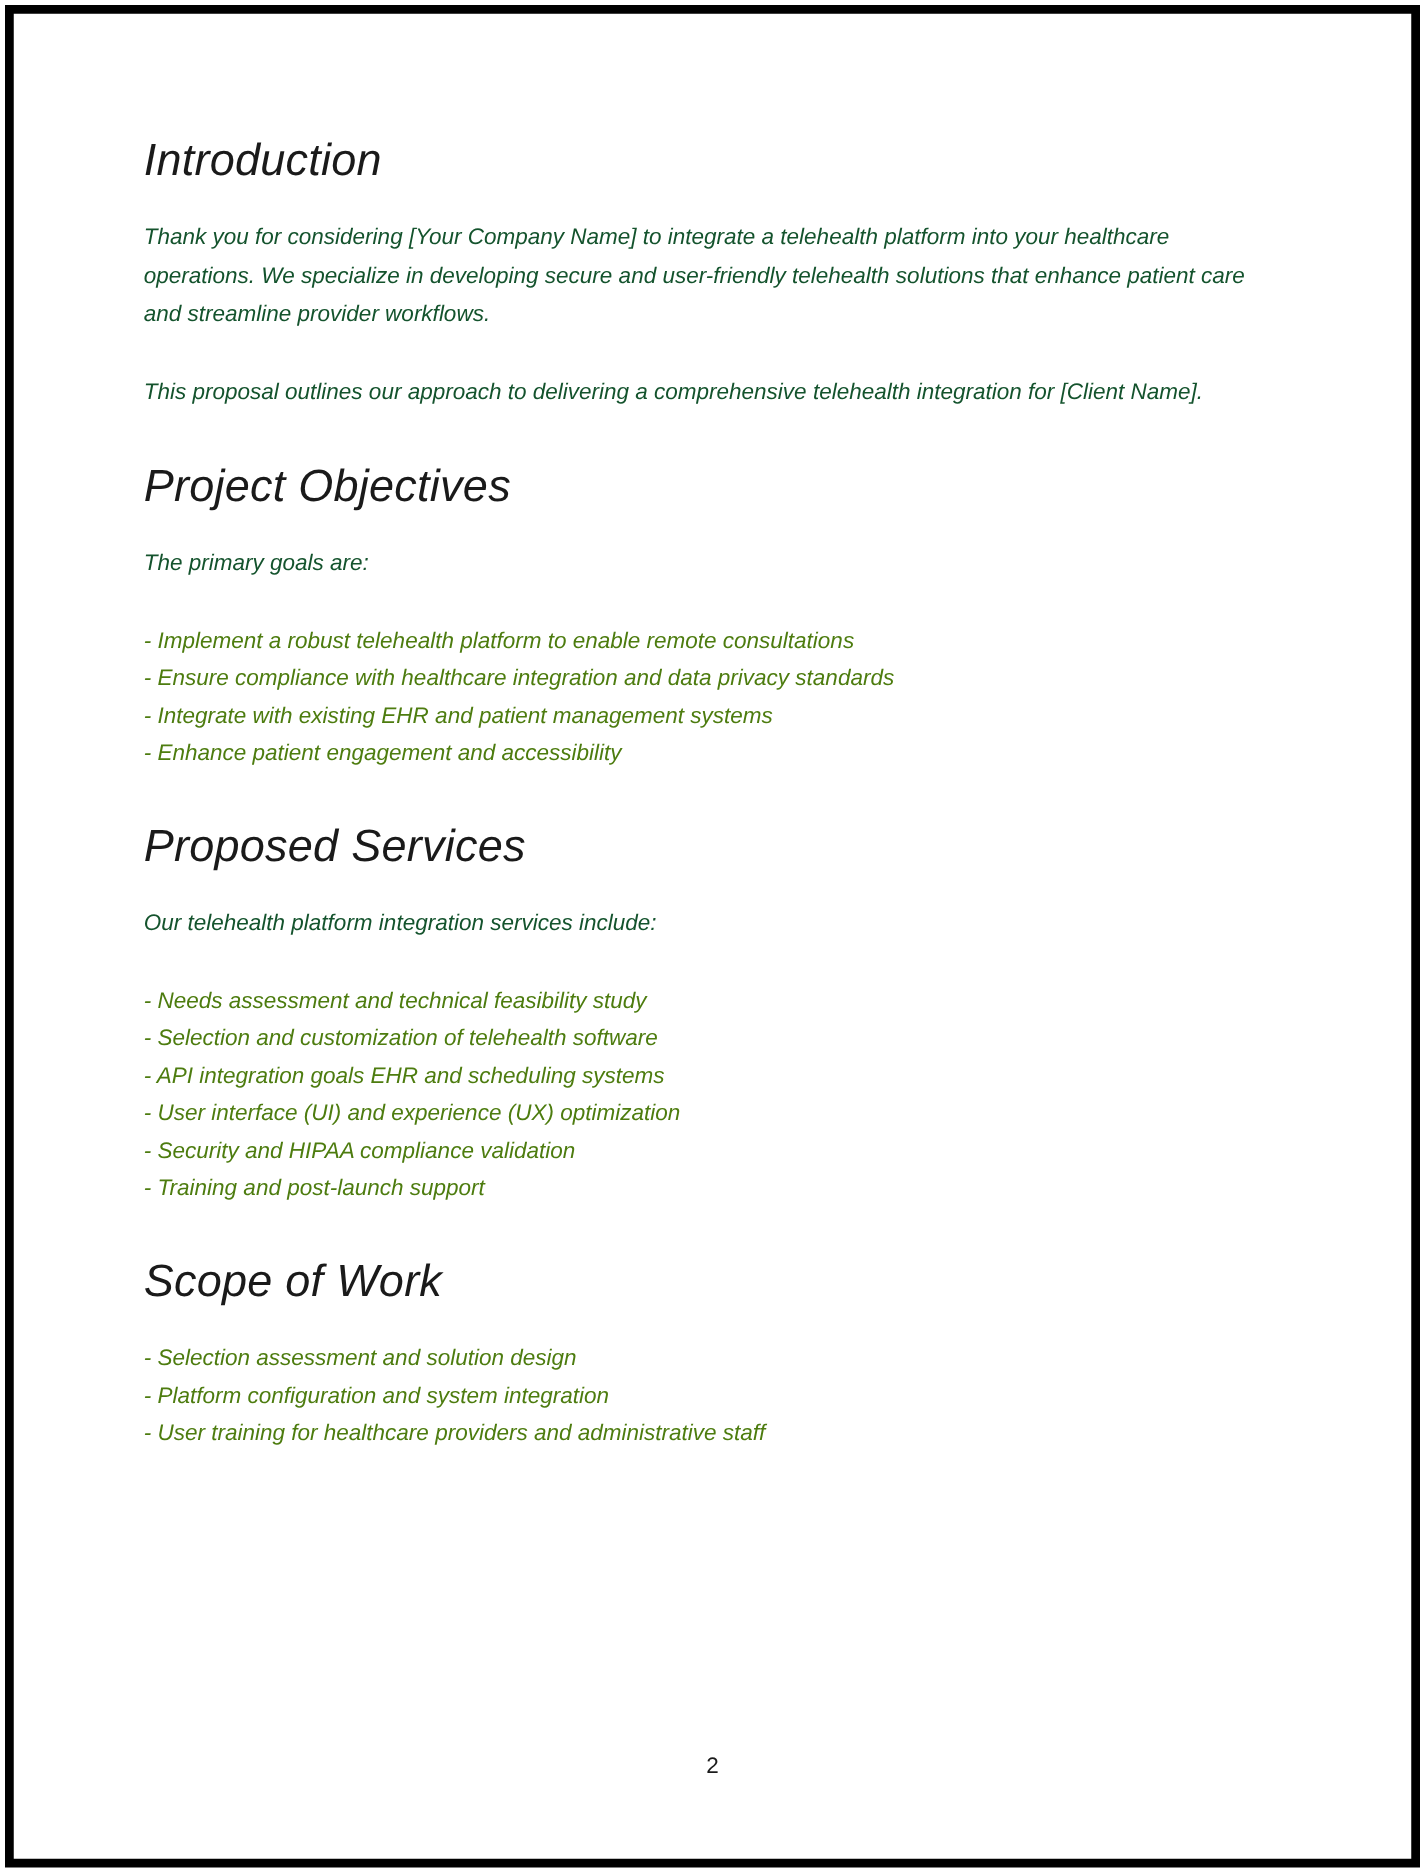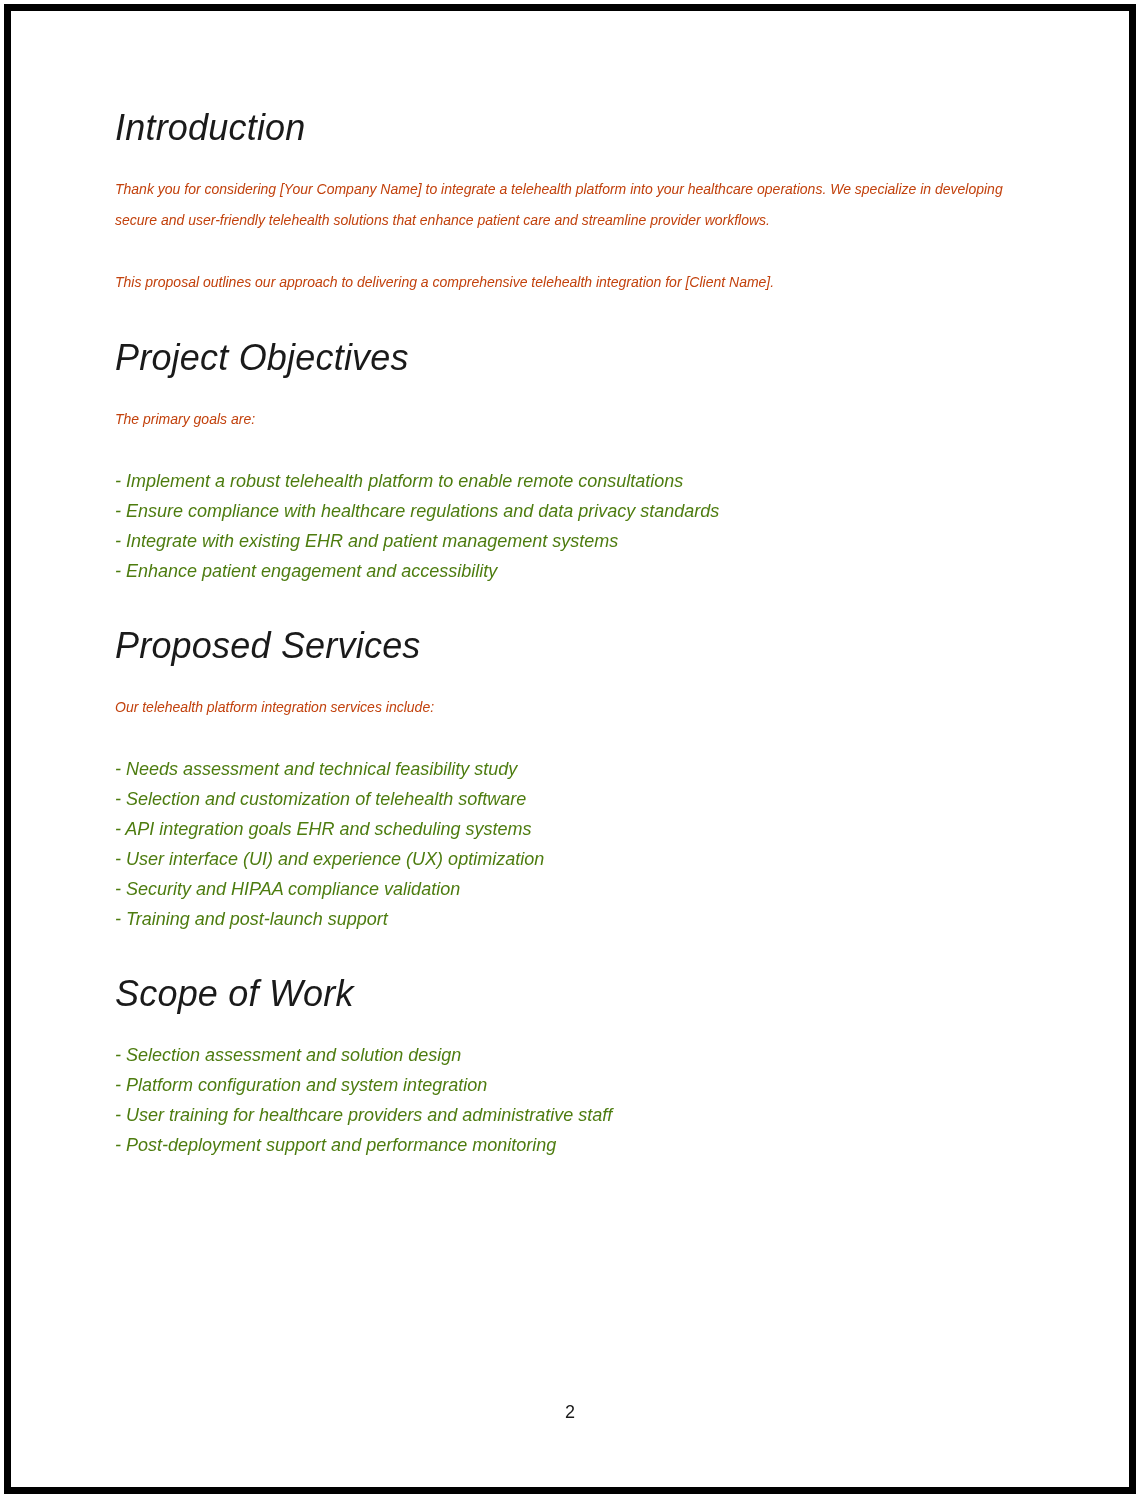--- a/index.html
+++ b/index.html
@@ -32,24 +32,24 @@
   }
   h1.sec-heading {
     font-size: 36px;
     line-height: 44px;
     font-weight: 400;
     letter-spacing: 0.2px;
     margin: 38px 0 24px 0;
     color: #1a1a1a;
   }
   .para {
-    font-size: 14px;
+    font-size: 18px;
     line-height: 31px;
     margin: 0 0 31px 0;
-    color: #c2410c;
+    color: #14532d;
   }
   .item-list {
     margin: 0;
     padding: 0;
   }
   .list-item {
     font-size: 18px;
     line-height: 30px;
     color: #4d7c0f;
   }
@@ -75,21 +75,21 @@
     <h1 class="sec-heading">Introduction</h1>
     <p class="para">Thank you for considering [Your Company Name] to integrate a telehealth platform into your healthcare operations. We specialize in developing secure and user-friendly telehealth solutions that enhance patient care and streamline provider workflows.</p>
     <p class="para">This proposal outlines our approach to delivering a comprehensive telehealth integration for [Client Name].</p>
   </section>
 
   <section>
     <h1 class="sec-heading">Project Objectives</h1>
     <p class="para">The primary goals are:</p>
     <div class="item-list">
       <div class="list-item">- Implement a robust telehealth platform to enable remote consultations</div>
-      <div class="list-item">- Ensure compliance with healthcare regulations and data privacy standards</div>
+      <div class="list-item">- Ensure compliance with healthcare integration and data privacy standards</div>
       <div class="list-item">- Integrate with existing EHR and patient management systems</div>
       <div class="list-item">- Enhance patient engagement and accessibility</div>
     </div>
   </section>
 
   <section>
     <h1 class="sec-heading">Proposed Services</h1>
     <p class="para">Our telehealth platform integration services include:</p>
     <div class="item-list">
       <div class="list-item">- Needs assessment and technical feasibility study</div>
@@ -100,19 +100,18 @@
       <div class="list-item">- Training and post-launch support</div>
     </div>
   </section>
 
   <section>
     <h1 class="sec-heading">Scope of Work</h1>
     <div class="item-list">
       <div class="list-item">- Selection assessment and solution design</div>
       <div class="list-item">- Platform configuration and system integration</div>
       <div class="list-item">- User training for healthcare providers and administrative staff</div>
-      <div class="list-item">- Post-deployment support and performance monitoring</div>
     </div>
   </section>
 
 </div>
 
 <div class="page-number">2</div>
 
 </body></html>

